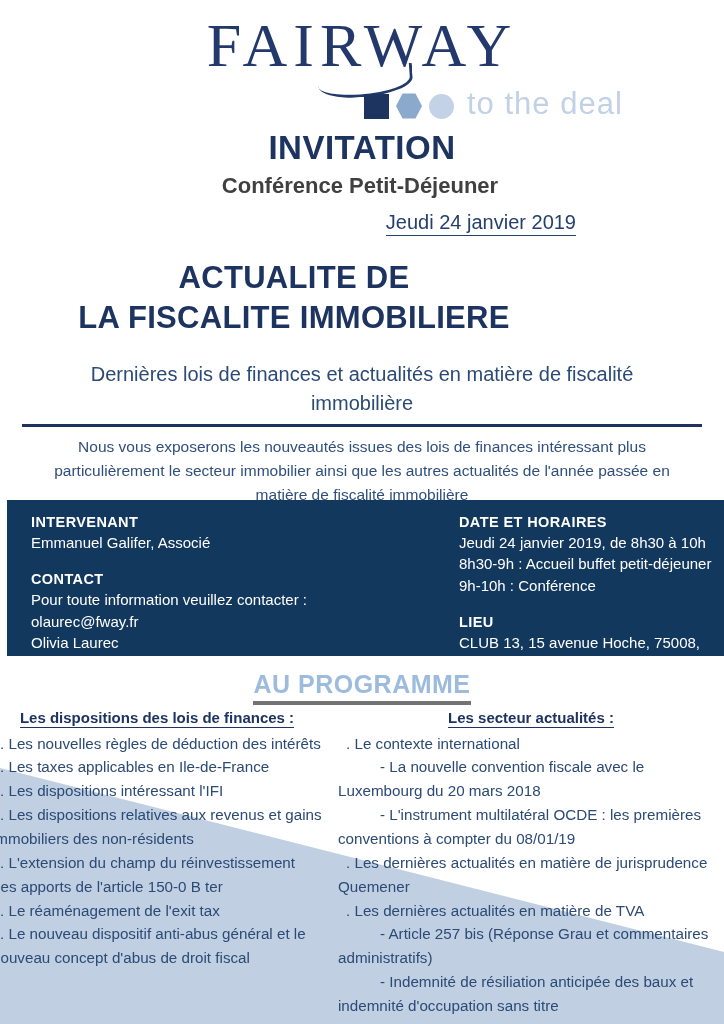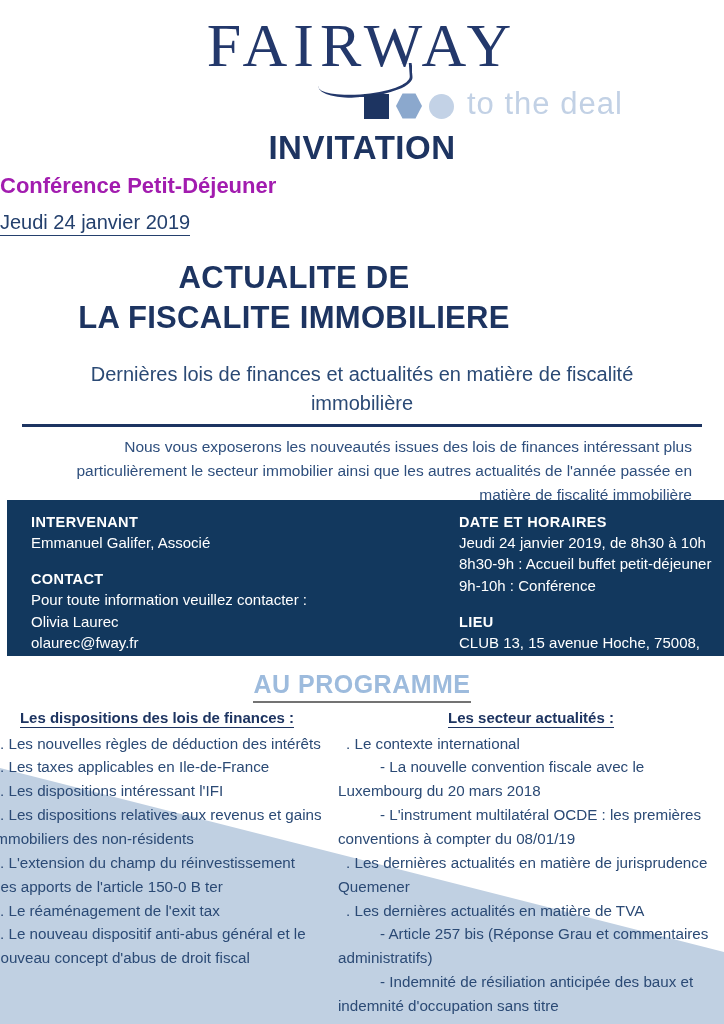--- a/index.html
+++ b/index.html
@@ -90,29 +90,29 @@
     top: 129px; left: 0; width: 724px;
     text-align: center;
     font-size: 33px;
     font-weight: bold;
     color: #1d3461;
     letter-spacing: 0.5px;
   }
   .subtitle {
     position: absolute;
     top: 173px; left: 0; width: 720px;
-    text-align: left;
+    text-align: center;
     font-size: 22px;
     font-weight: bold;
-    color: #a21caf;
+    color: #404040;
   }
   .date-line {
     position: absolute;
     top: 211px; left: 0; width: 576px;
-    text-align: left;
+    text-align: right;
     font-size: 20px;
     color: #24406d;
   }
   .date-line span { border-bottom: 1.5px solid #24406d; padding-bottom: 2px; }
 
   .maintitle {
     position: absolute;
     top: 258px; left: 0; width: 588px;
     text-align: center;
     font-size: 31px;
@@ -133,21 +133,21 @@
   .rule {
     position: absolute;
     top: 424px; left: 22px;
     width: 680px; height: 3px;
     background: #1d3461;
   }
 
   .blurb {
     position: absolute;
     top: 435px; left: 32px; width: 660px;
-    text-align: right;
+    text-align: center;
     font-size: 15.5px;
     color: #2f4f7d;
     line-height: 1.55;
   }
 
   
   .infopanel {
     position: absolute;
     top: 500px; left: 7px;
     width: 724px; height: 156px;
@@ -172,21 +172,21 @@
   
   .prog-title {
     position: absolute;
     top: 670px; left: 0; width: 724px;
     text-align: center;
     font-size: 25px;
     font-weight: bold;
     color: #9dbbdd;
     letter-spacing: 0.5px;
   }
-  .prog-title span { border-bottom: 2px solid #737373; padding-bottom: 3px; }
+  .prog-title span { border-bottom: 4px solid #737373; padding-bottom: 3px; }
 
   .diagonal {
     position: absolute;
     top: 656px; left: 0;
     width: 724px; height: 368px;
     pointer-events: none;
   }
 
   .prog-cols {
     position: absolute;
@@ -246,22 +246,22 @@
 
   <div class="blurb">Nous vous exposerons les nouveautés issues des lois de finances intéressant plus particulièrement le secteur immobilier ainsi que les autres actualités de l'année passée en matière de fiscalité immobilière</div>
 
   <div class="infopanel">
     <div class="col-left">
       <div class="panel-h">INTERVENANT</div>
       <div class="panel-t">Emmanuel Galifer, Associé</div>
       <div class="panel-gap"></div>
       <div class="panel-h">CONTACT</div>
       <div class="panel-t">Pour toute information veuillez contacter :</div>
+      <div class="panel-t">olaurec@fway.fr</div>
       <div class="panel-t">Olivia Laurec</div>
-      <div class="panel-t">olaurec@fway.fr</div>
       <div class="panel-t">+33 1 56 43 30 04</div>
     </div>
     <div class="col-right">
       <div class="panel-h">DATE ET HORAIRES</div>
       <div class="panel-t">Jeudi 24 janvier 2019, de 8h30 à 10h</div>
       <div class="panel-t">8h30-9h : Accueil buffet petit-déjeuner</div>
       <div class="panel-t">9h-10h : Conférence</div>
       <div class="panel-gap"></div>
       <div class="panel-h">LIEU</div>
       <div class="panel-t">CLUB 13, 15 avenue Hoche, 75008, Paris</div>

